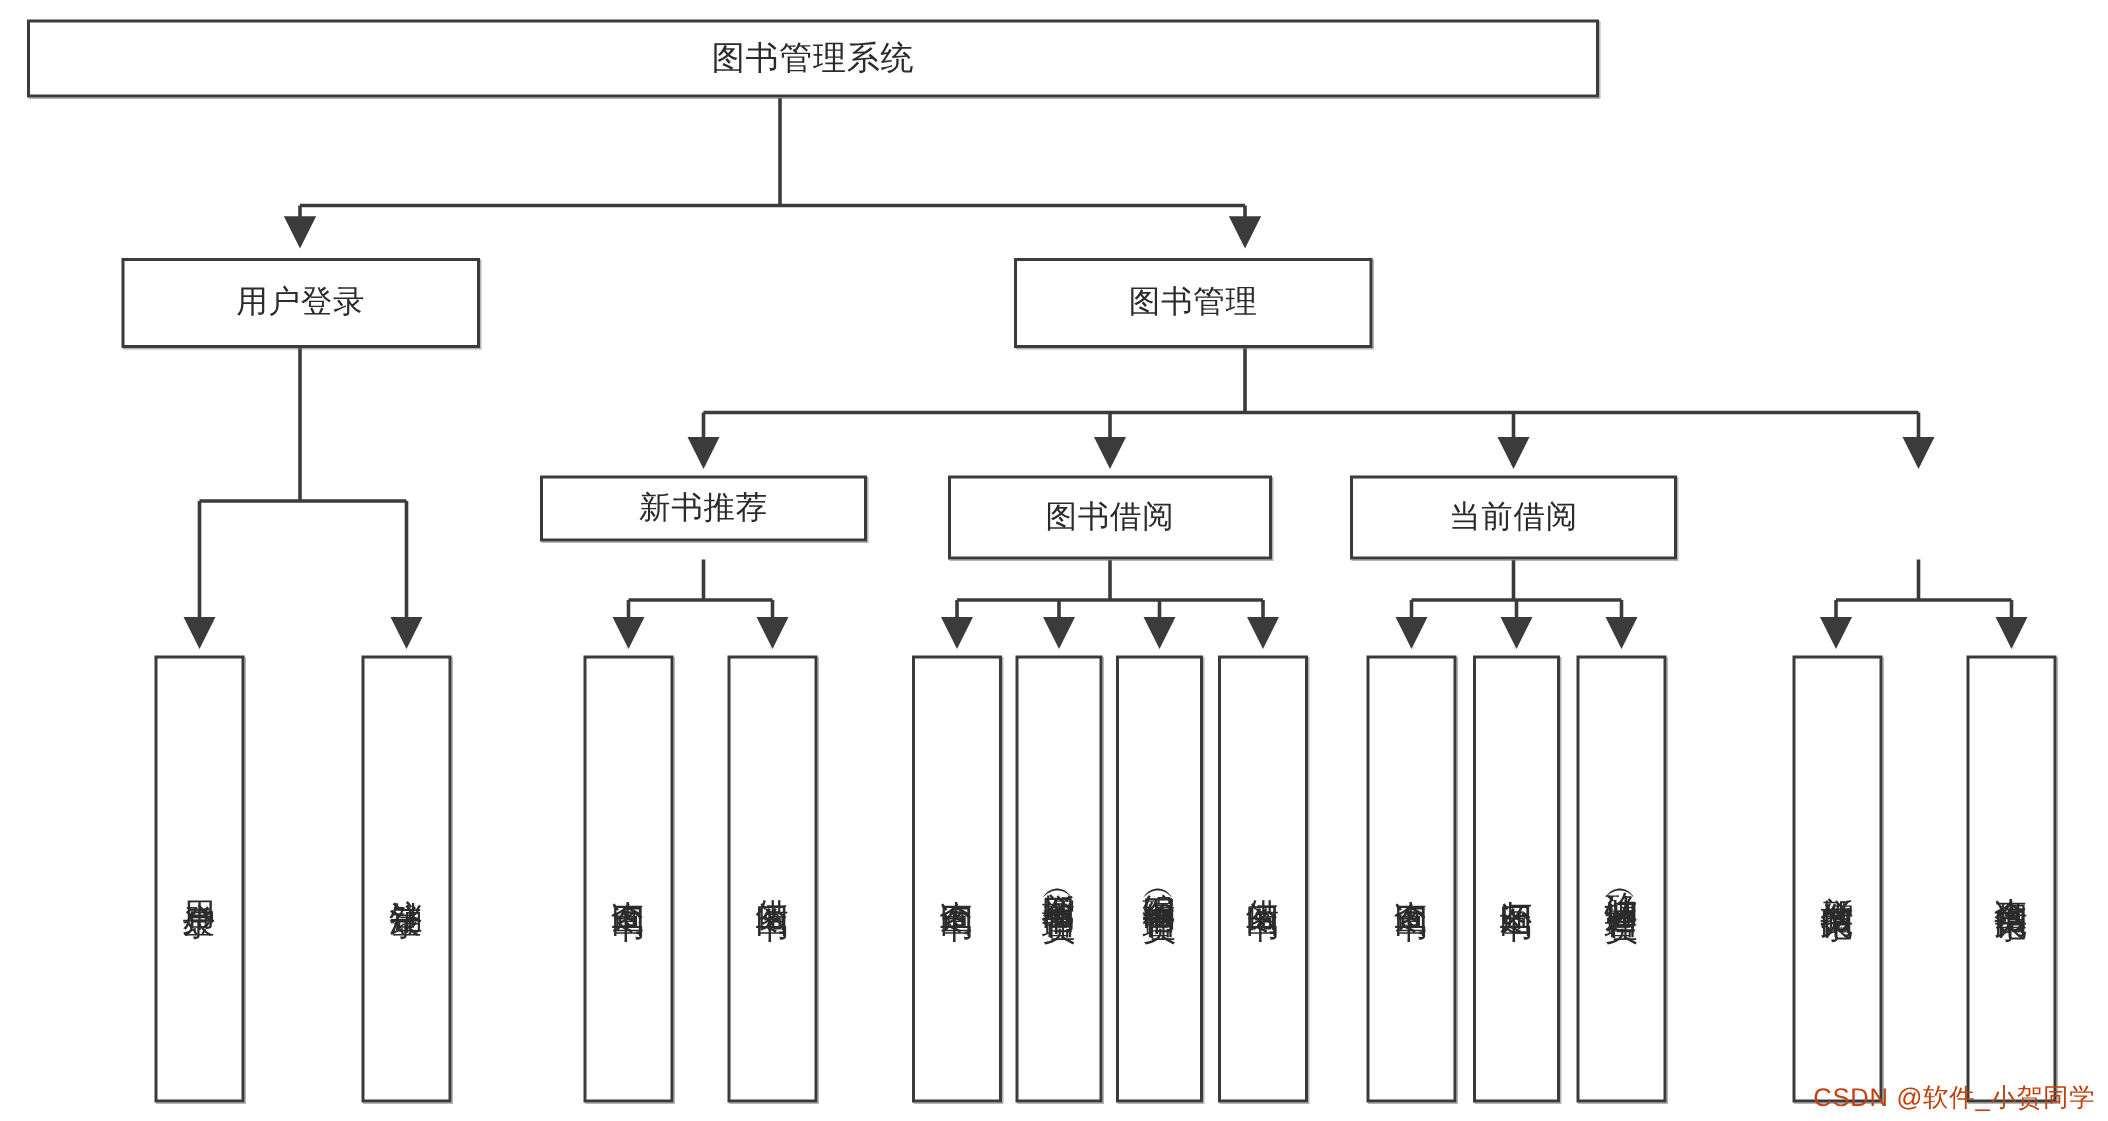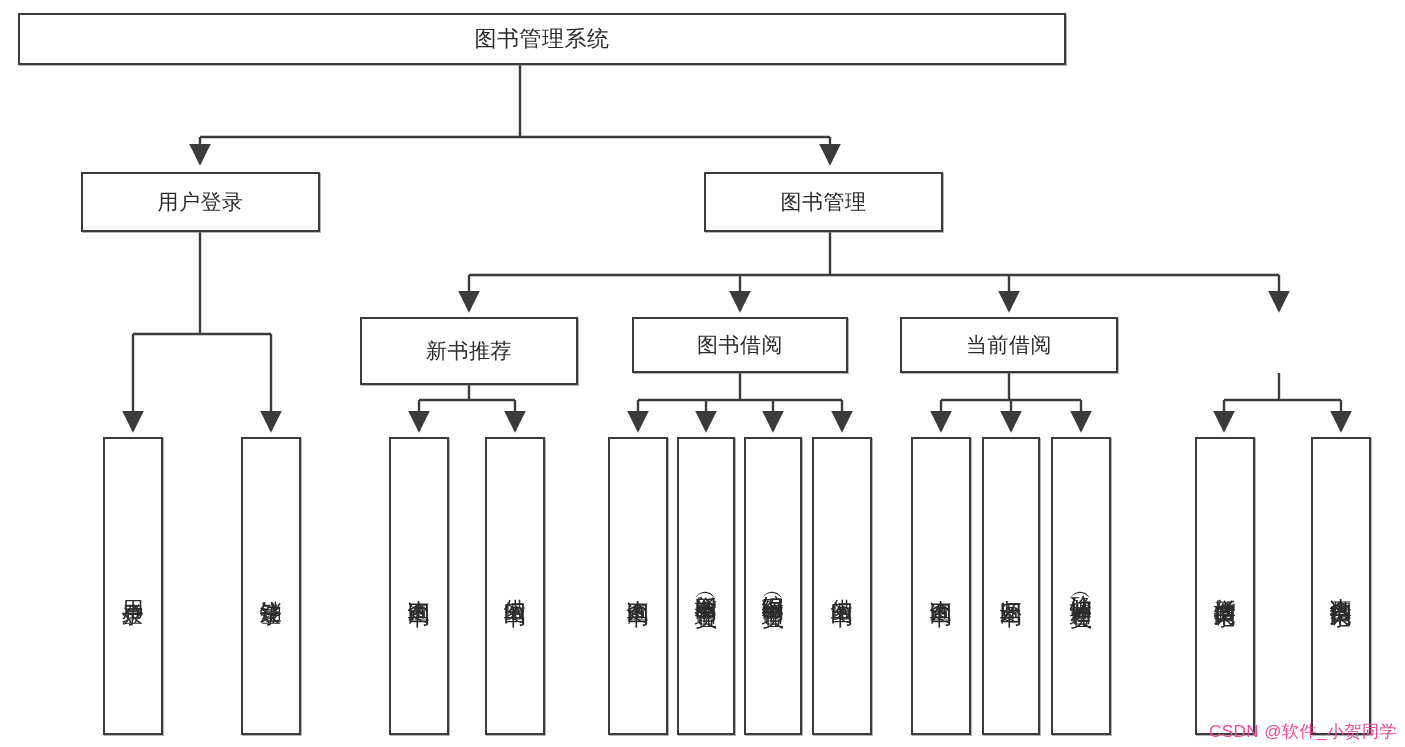--- a/index.html
+++ b/index.html
@@ -63,21 +63,21 @@
     font-size: 22px;
     line-height: 1.06;
     letter-spacing: 2px;
     white-space: nowrap;
   }
   .watermark {
     position: absolute;
     right: 8px;
     bottom: 4px;
     font-size: 17px;
-    color: #ec4899;
+    color: #c2410c;
     z-index: 5;
     white-space: nowrap;
     letter-spacing: 0.5px;
   }
 </style>
 </head>
 <body>
 
 <div id="canvas">
 
@@ -131,25 +131,25 @@
     </g>
   </svg>
 
   <div class="node h root" style="left:18px; top:13px; width:1048px; height:52px;">
     <span class="label">图书管理系统</span>
   </div>
 
   <div class="node h" style="left:81px; top:172px; width:239px; height:60px;">
     <span class="label">用户登录</span>
   </div>
-  <div class="node h" style="left:704px; top:172px; width:239px; height:60px;justify-content:center;">
+  <div class="node h" style="left:676px; top:172px; width:239px; height:60px;justify-content:center;">
     <span class="label">图书管理</span>
   </div>
 
-  <div class="node h" style="left:360px; top:317px; width:218px; height:68px;">
+  <div class="node h" style="left:360px; top:317px; width:218px; height:44px;">
     <span class="label">新书推荐</span>
   </div>
   <div class="node h" style="left:900px; top:317px; width:218px; height:56px;">
     <span class="label">当前借阅</span>
   </div>
   <div class="node h" style="left:632px; top:317px; width:216px; height:56px;">
     <span class="label">图书借阅</span>
   </div>
 
   <div class="node v" style="left:103px; top:437px; width:60px; height:298px;">

